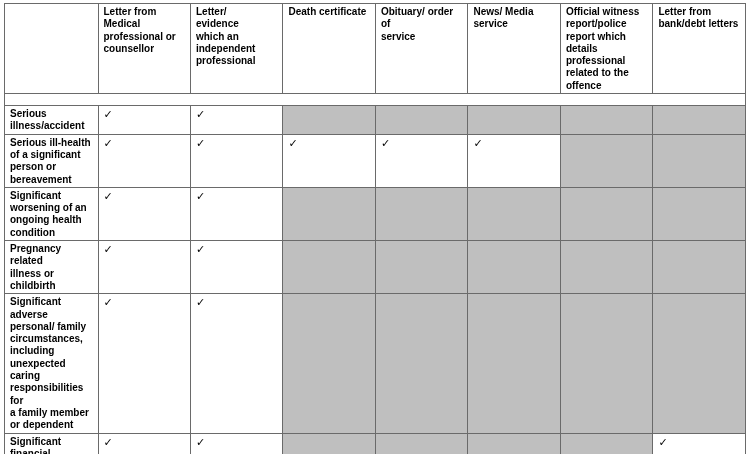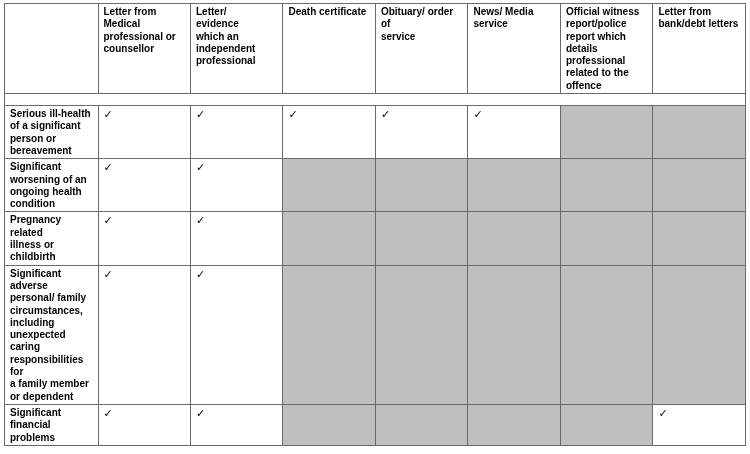--- a/index.html
+++ b/index.html
@@ -57,20 +57,30 @@
         <th><span>Obituary/ order</span><br><span>of</span><br><span>service</span></th>
         <th><span>News/ Media</span><br><span>service</span></th>
         <th><span>Official witness</span><br><span>report/police</span><br><span>report which</span><br><span>details</span><br><span>professional</span><br><span>related to the</span><br><span>offence</span></th>
         <th><span>Letter from</span><br><span>bank/debt letters</span></th>
       </tr>
   </thead>
   <tbody id="table-body">
     <tr class="spacer-row">
         <td colspan="8"></td>
       </tr>
+  <tr style="height: 25px;">
+        <td class="row-label"><span>Serious</span><br><span>illness/accident</span></td>
+        <td class="cell"><span class="check">✓</span></td>
+        <td class="cell"><span class="check">✓</span></td>
+        <td class="cell shaded"></td>
+        <td class="cell shaded"></td>
+        <td class="cell shaded"></td>
+        <td class="cell shaded"></td>
+        <td class="cell shaded"></td>
+      </tr>
       <tr style="height: 50px;">
         <td class="row-label"><span>Serious ill-health</span><br><span>of a significant</span><br><span>person or</span><br><span>bereavement</span></td>
         <td class="cell"><span class="check">✓</span></td>
         <td class="cell"><span class="check">✓</span></td>
         <td class="cell"><span class="check">✓</span></td>
         <td class="cell"><span class="check">✓</span></td>
         <td class="cell"><span class="check">✓</span></td>
         <td class="cell shaded"></td>
         <td class="cell shaded"></td>
       </tr>

